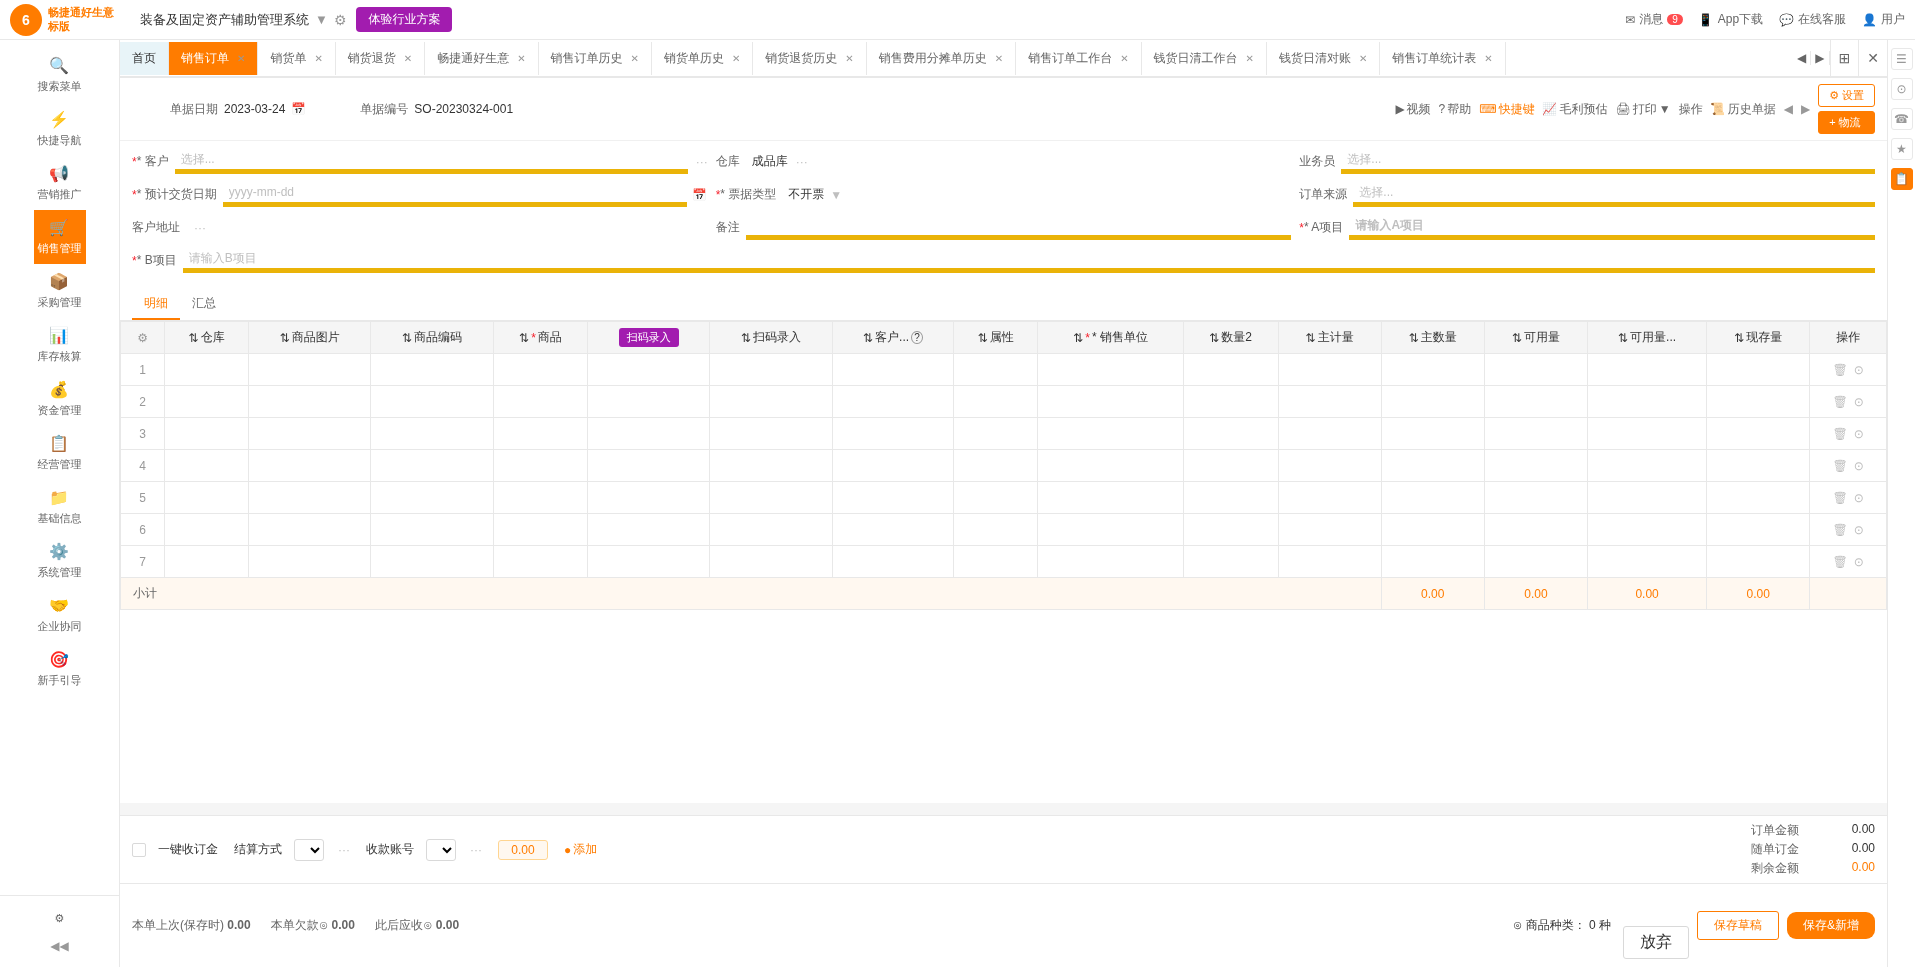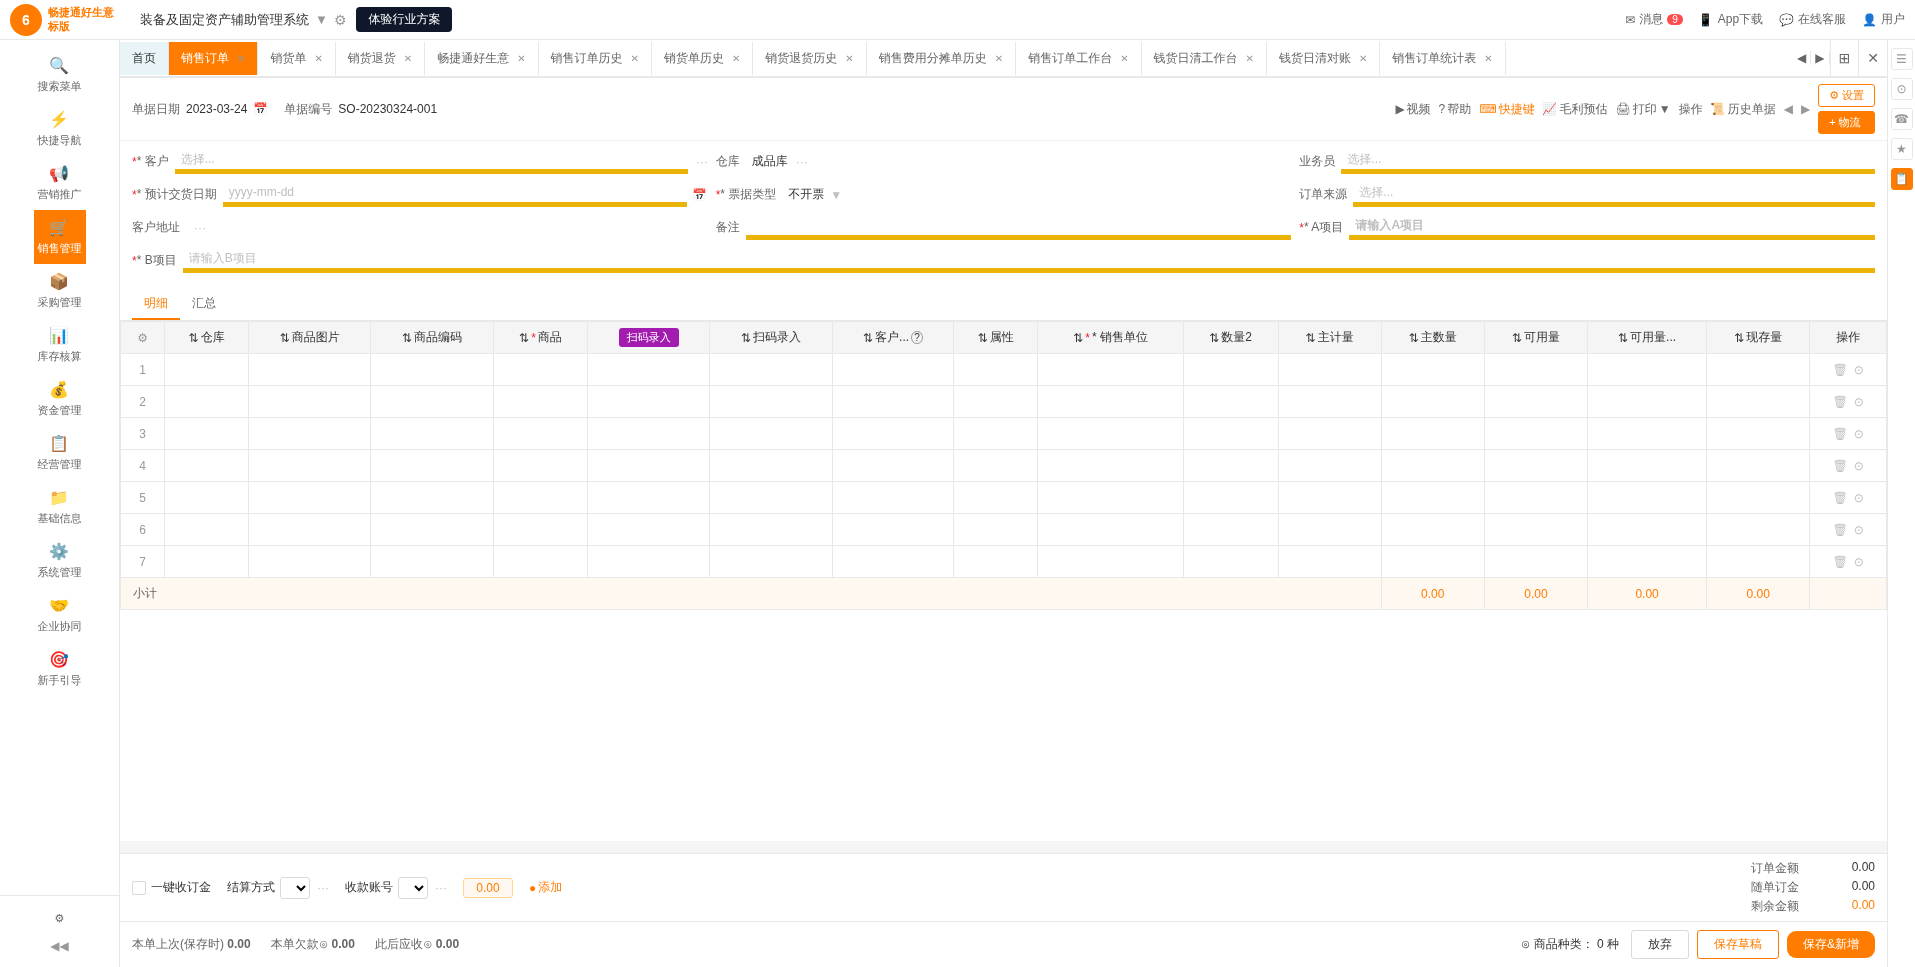--- a/index.html
+++ b/index.html
@@ -4,21 +4,21 @@
   <style>
     * { box-sizing: border-box; margin: 0; padding: 0; }
     body { font-family: 'Microsoft YaHei', Arial, sans-serif; font-size: 12px; background: #f0f2f5; color: #333; overflow: hidden; height: 967px; width: 1915px; }
     
     
     .top-bar { height: 40px; background: #fff; display: flex; align-items: center; padding: 0 10px; border-bottom: 1px solid #e8e8e8; position: relative; z-index: 100; }
     .logo-area { display: flex; align-items: center; gap: 6px; width: 120px; }
     .logo-icon { width: 32px; height: 32px; background: #ff7c00; border-radius: 50%; display: flex; align-items: center; justify-content: center; color: #fff; font-weight: bold; font-size: 14px; }
     .logo-text { font-size: 11px; color: #ff7c00; font-weight: bold; line-height: 1.2; }
     .system-title { display: flex; align-items: center; gap: 6px; font-size: 13px; color: #333; margin-left: 10px; }
-    .plan-btn { background: #0f172a; color: #fff; border: none; border-radius: 4px; padding: 4px 12px; font-size: 12px; cursor: pointer; margin-left: 10px; }
+    .plan-btn { background: #a21caf; color: #fff; border: none; border-radius: 4px; padding: 4px 12px; font-size: 12px; cursor: pointer; margin-left: 10px; }
     .top-right { margin-left: auto; display: flex; align-items: center; gap: 16px; font-size: 12px; color: #666; }
     .top-right-item { display: flex; align-items: center; gap: 4px; cursor: pointer; }
     .badge { background: #ff4d4f; color: #fff; border-radius: 10px; padding: 0 5px; font-size: 10px; }
 
     
     .main-layout { display: flex; height: calc(967px - 40px); }
     
     
     .sidebar { width: 120px; background: #fff; border-right: 1px solid #e8e8e8; display: flex; flex-direction: column; align-items: center; padding-top: 8px; flex-shrink: 0; }
     .sidebar-item { display: flex; flex-direction: column; align-items: center; padding: 8px 4px; width: 100%; cursor: pointer; gap: 4px; font-size: 11px; color: #666; }
@@ -35,21 +35,21 @@
     .tab-item { padding: 8px 12px; cursor: pointer; font-size: 12px; color: #666; white-space: nowrap; border-right: 1px solid #e8e8e8; display: flex; align-items: center; gap: 4px; }
     .tab-item.active { color: #fff; background: #ff7c00; }
     .tab-item:first-child { background: #e8f4f8; color: #333; }
     .tab-close { margin-left: 4px; font-size: 10px; color: #999; }
     .tab-nav { display: flex; align-items: center; padding: 0 4px; border-right: 1px solid #e8e8e8; cursor: pointer; color: #666; }
     .tab-action-btn { padding: 0 8px; cursor: pointer; color: #666; font-size: 14px; border-left: 1px solid #e8e8e8; display: flex; align-items: center; height: 36px; }
 
     
     .form-area { background: #fff; padding: 0; flex-shrink: 0; }
     .form-toolbar { display: flex; align-items: center; padding: 6px 12px; border-bottom: 1px solid #f0f0f0; gap: 16px; }
-    .form-field { display: flex; align-items: center; gap: 6px; font-size: 12px; }
+    .form-field { display: flex; align-items: center; gap: 6px; font-size: 12px; margin-left: 38px; }
     .field-label { color: #666; white-space: nowrap; }
     .field-value { color: #333; }
     .toolbar-right { margin-left: auto; display: flex; gap: 8px; align-items: center; font-size: 12px; }
     .toolbar-btn { display: flex; align-items: center; gap: 2px; cursor: pointer; color: #666; }
     .toolbar-btn.orange { color: #ff7c00; }
     
     .form-body { padding: 8px 12px; }
     .form-row { display: flex; align-items: center; margin-bottom: 8px; gap: 8px; flex-wrap: nowrap; }
     .form-group { display: flex; align-items: center; gap: 6px; flex: 1; min-width: 0; }
     .form-group .fl { color: #f5222d; margin-right: 2px; }
@@ -80,35 +80,35 @@
     .action-cell { display: flex; align-items: center; justify-content: center; gap: 6px; }
     .act-icon { color: #bfbfbf; cursor: pointer; font-size: 12px; }
 
     
     .summary-row td { background: #fff8f0; font-weight: normal; }
     .summary-row td.sum-label { text-align: left; padding-left: 12px; color: #666; }
     .summary-row td.sum-val { color: #ff7c00; text-align: center; }
 
     
     .bottom-bar { background: #fff; border-top: 1px solid #e8e8e8; padding: 6px 12px; display: flex; align-items: center; gap: 16px; flex-shrink: 0; }
-    .bottom-field { display: flex; align-items: center; gap: 5px; font-size: 12px; }
+    .bottom-field { display: flex; align-items: center; gap: 12px; font-size: 12px; }
     .checkbox { width: 14px; height: 14px; border: 1px solid #d9d9d9; border-radius: 2px; display: inline-block; }
     .bottom-select { border: 1px solid #d9d9d9; border-radius: 3px; padding: 2px 4px; font-size: 12px; background: transparent; }
     .add-btn { color: #ff7c00; cursor: pointer; display: flex; align-items: center; gap: 2px; }
     .amount-display { background: #fff8f0; border: 1px solid #ffd591; border-radius: 3px; padding: 2px 8px; color: #ff7c00; min-width: 50px; text-align: center; }
 
     
     .page-footer { background: #fff; border-top: 1px solid #e8e8e8; padding: 8px 12px; display: flex; align-items: center; flex-shrink: 0; }
     .footer-info { display: flex; align-items: center; gap: 20px; font-size: 12px; color: #666; }
     .footer-right { margin-left: auto; display: flex; align-items: center; gap: 12px; }
     .footer-summary-row { display: flex; justify-content: flex-end; gap: 16px; }
     .fs-label { color: #666; }
     .fs-val { color: #333; min-width: 60px; text-align: right; }
     .footer-btns { display: flex; gap: 8px; align-items: center; }
-    .discard-btn { border: 1px solid #d9d9d9; border-radius: 3px; padding: 5px 16px; font-size: 12px; background: #fff; cursor: pointer; color: #333; }
+    .discard-btn { border: 1px solid #d9d9d9; border-radius: 3px; padding: 5px 16px; font-size: 16px; background: #fff; cursor: pointer; color: #333; margin-top: 34px; }
     .save-draft-btn { border: 1px solid #ff7c00; border-radius: 3px; padding: 5px 16px; font-size: 12px; background: #fff; cursor: pointer; color: #ff7c00; }
     .save-new-btn { background: #ff7c00; color: #fff; border: none; border-radius: 9px; padding: 5px 16px; font-size: 12px; cursor: pointer; }
     
     
     .right-panel { width: 28px; background: #fff; border-left: 1px solid #e8e8e8; display: flex; flex-direction: column; align-items: center; padding: 8px 0; gap: 8px; flex-shrink: 0; }
     .rp-btn { width: 22px; height: 22px; display: flex; align-items: center; justify-content: center; cursor: pointer; color: #999; font-size: 12px; border: 1px solid #e8e8e8; border-radius: 3px; }
     .rp-btn.orange-bg { background: #ff7c00; color: #fff; border-color: #ff7c00; }
     
     
     .h-scroll { height: 12px; background: #f5f5f5; overflow-x: scroll; overflow-y: hidden; }

